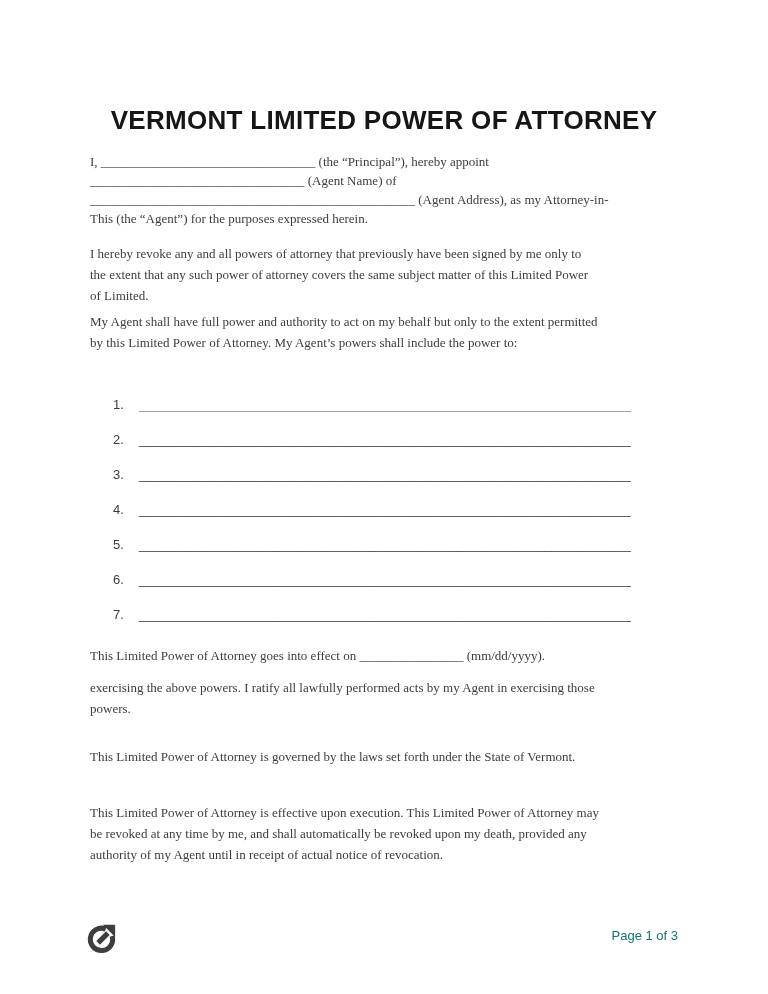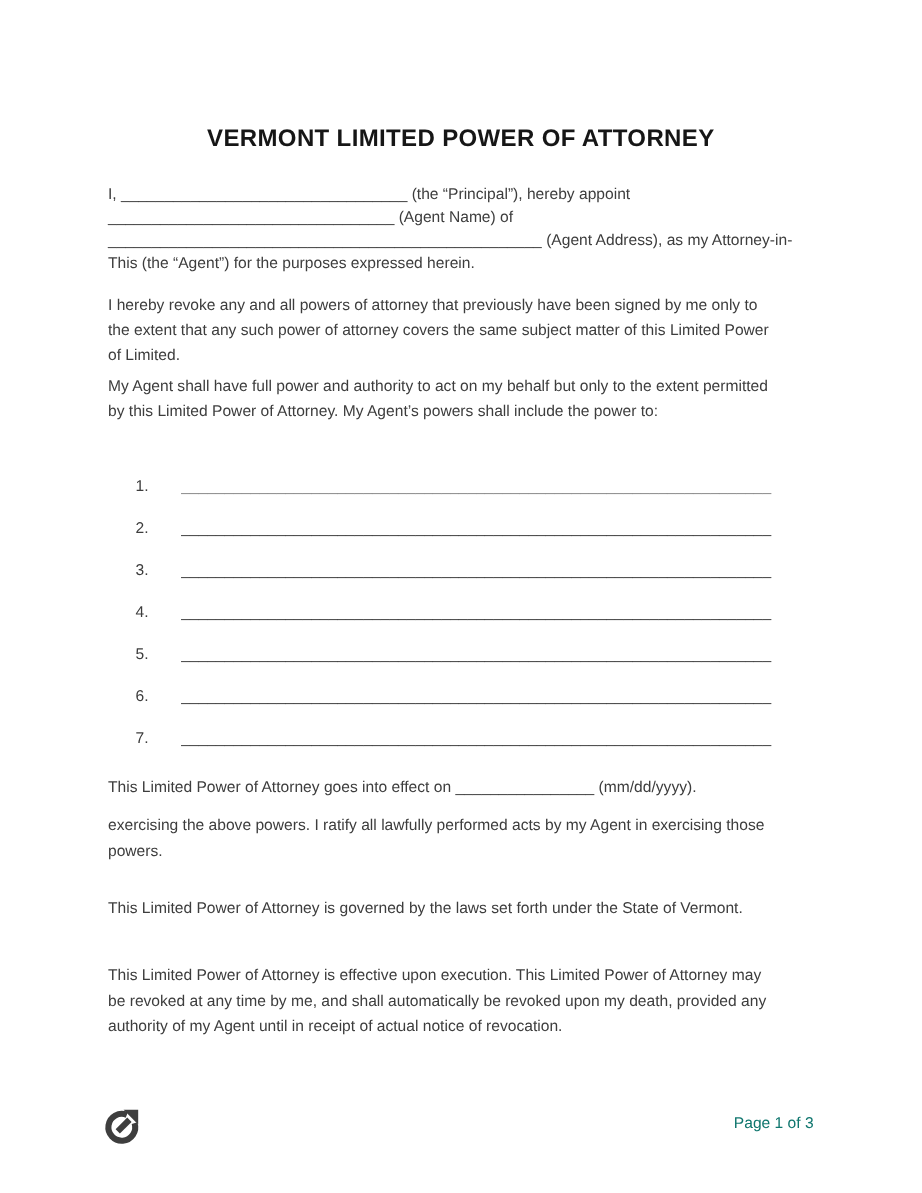--- a/index.html
+++ b/index.html
@@ -7,39 +7,39 @@
     width:768px; height:994px;
     background:#ffffff;
     position:relative;
     font-family:"Liberation Sans", sans-serif;
     color:#3d3d3d;
     overflow:hidden;
   }
   .doc-title {
     position:absolute; top:90px; left:0; width:768px;
     text-align:center;
-    font-size:20px; line-height:26px;
+    font-size:26px; line-height:26px;
     font-weight:bold; color:#161616;
     letter-spacing:0.3px;
   }
   .block {
     position:absolute; left:90px; width:602px;
     font-size:13px;
   }
-  .line { white-space:nowrap; }
+  .line { white-space:nowrap;font-family:Liberation Serif, serif; }
   #intro   { top:152px; }
   #intro .line { line-height:19px; }
   #revoke  { top:243px; }
   #revoke .line { line-height:21px; }
   #agent   { top:311px; }
   #agent .line { line-height:21px; }
   #powers  { position:absolute; left:113px; top:392px; width:560px; font-size:13px; }
   .power-row { height:31px; padding-top:4px; display:flex; align-items:flex-start; line-height:18px; }
   .power-num { width:14px; flex:none; }
-  .power-line { margin-left:24px; white-space:nowrap; color:#3d3d3d; }
+  .power-line { margin-left:12px; white-space:nowrap; color:#3d3d3d; }
   .power-line.gray { color:#8a8a8a; }
   #effect  { top:645px; }
   #effect .line { line-height:21px; }
   #grant   { top:677px; }
   #grant .line { line-height:21px; }
   #governing { top:746px; }
   #governing .line { line-height:21px; }
   #execution { top:802px; }
   #execution .line { line-height:21px; }
   #footer-logo { position:absolute; left:85px; top:920px; width:35px; height:35px; }

